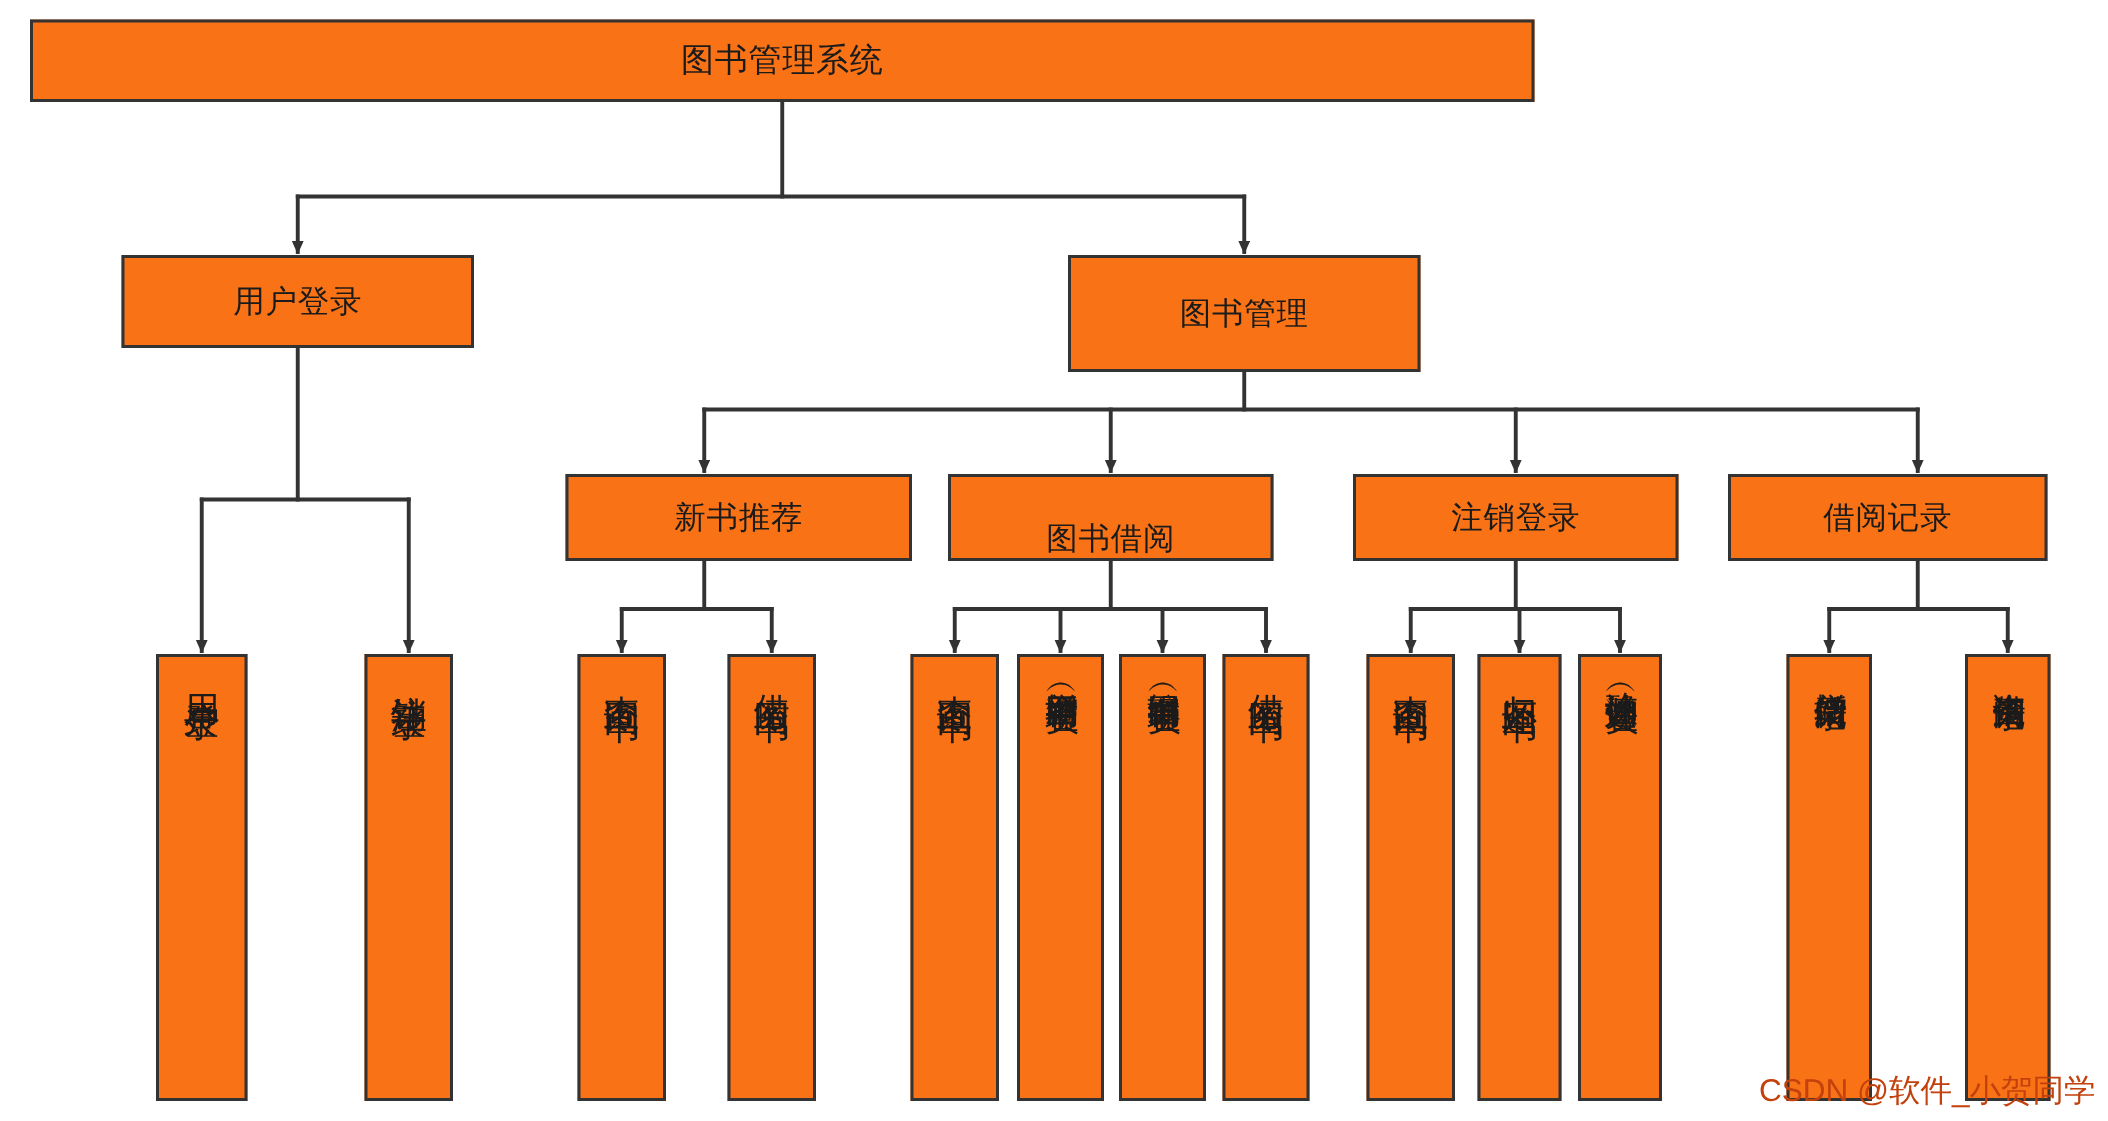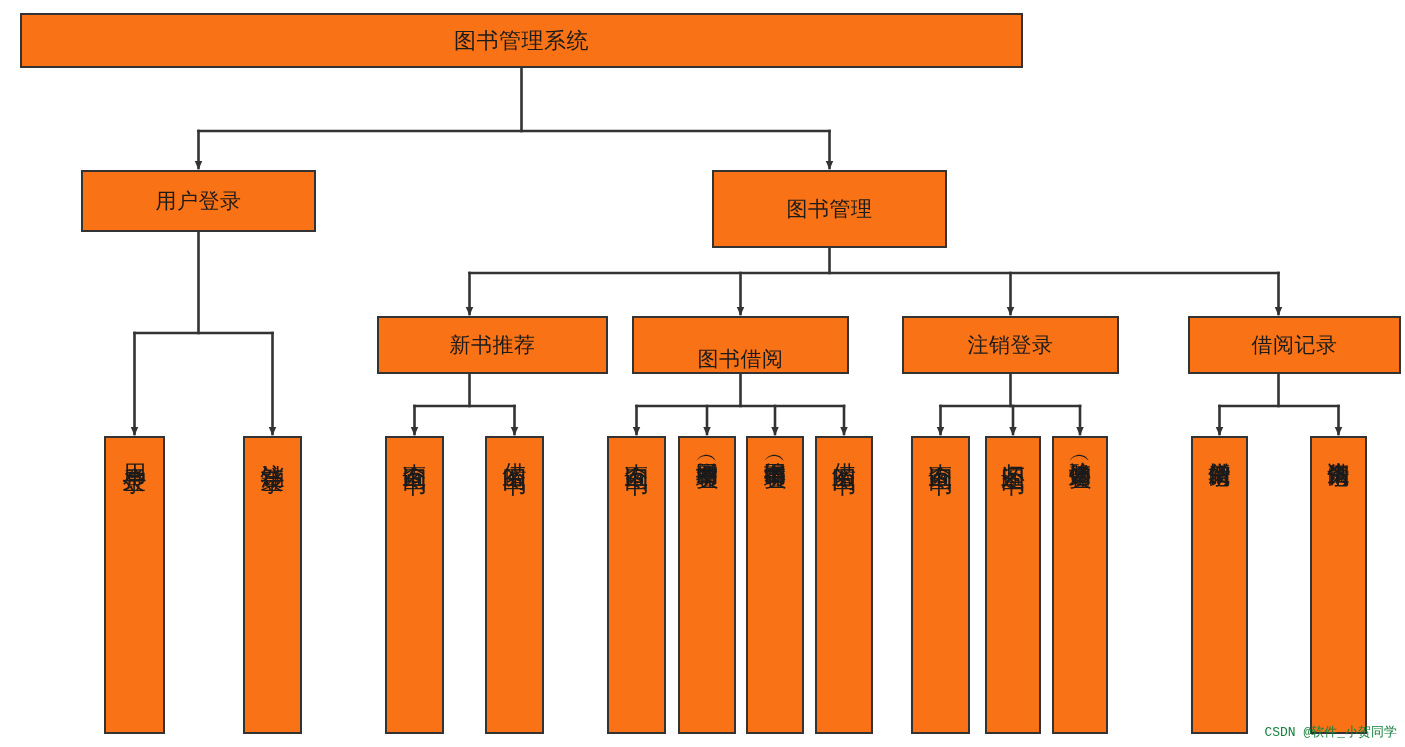--- a/index.html
+++ b/index.html
@@ -65,25 +65,25 @@
     white-space: nowrap;
   }
   .node.vert.small .label {
     font-size: 22px;
     letter-spacing: 1px;
   }
   #watermark {
     position: absolute;
     right: 8px;
     bottom: 6px;
-    font-size: 13px;
-    color: #15803d;
+    font-size: 21px;
+    color: #c2410c;
     z-index: 5;
     white-space: nowrap;
-    font-family: Liberation Mono, monospace;
+    font-family: Liberation Sans, sans-serif;
   }
 </style>
 </head>
 <body>
 
 <div id="canvas">
 
   <svg id="edges" viewBox="0 0 1405 747" xmlns="http://www.w3.org/2000/svg">
     <defs>
       <marker id="arrow" markerWidth="9" markerHeight="9" refX="7.5" refY="4" orient="auto" markerUnits="userSpaceOnUse">
@@ -139,21 +139,21 @@
       </div>
       <div class="node horiz" style="left: 361px; top: 316px; width: 231px; height: 58px; margin-left: 16px;">
         <span class="label">新书推荐</span>
       </div>
       <div class="node horiz" style="left: 632px; top: 316px; width: 217px; height: 58px; align-items: flex-end;">
         <span class="label">图书借阅</span>
       </div>
       <div class="node horiz" style="left: 902px; top: 316px; width: 217px; height: 58px;">
         <span class="label">注销登录</span>
       </div>
-      <div class="node horiz" style="left: 1188px; top: 316px; width: 213px; height: 58px;">
+      <div class="node horiz" style="left: 1152px; top: 316px; width: 213px; height: 58px;">
         <span class="label">借阅记录</span>
       </div>
       <div class="node vert" style="left: 104px; top: 436px; width: 61px; height: 298px;">
         <span class="label">用户登录</span>
       </div>
       <div class="node vert" style="left: 243px; top: 436px; width: 59px; height: 298px;">
         <span class="label">注销登录</span>
       </div>
       <div class="node vert" style="left: 385px; top: 436px; width: 59px; height: 298px;">
         <span class="label">查询图书</span>

